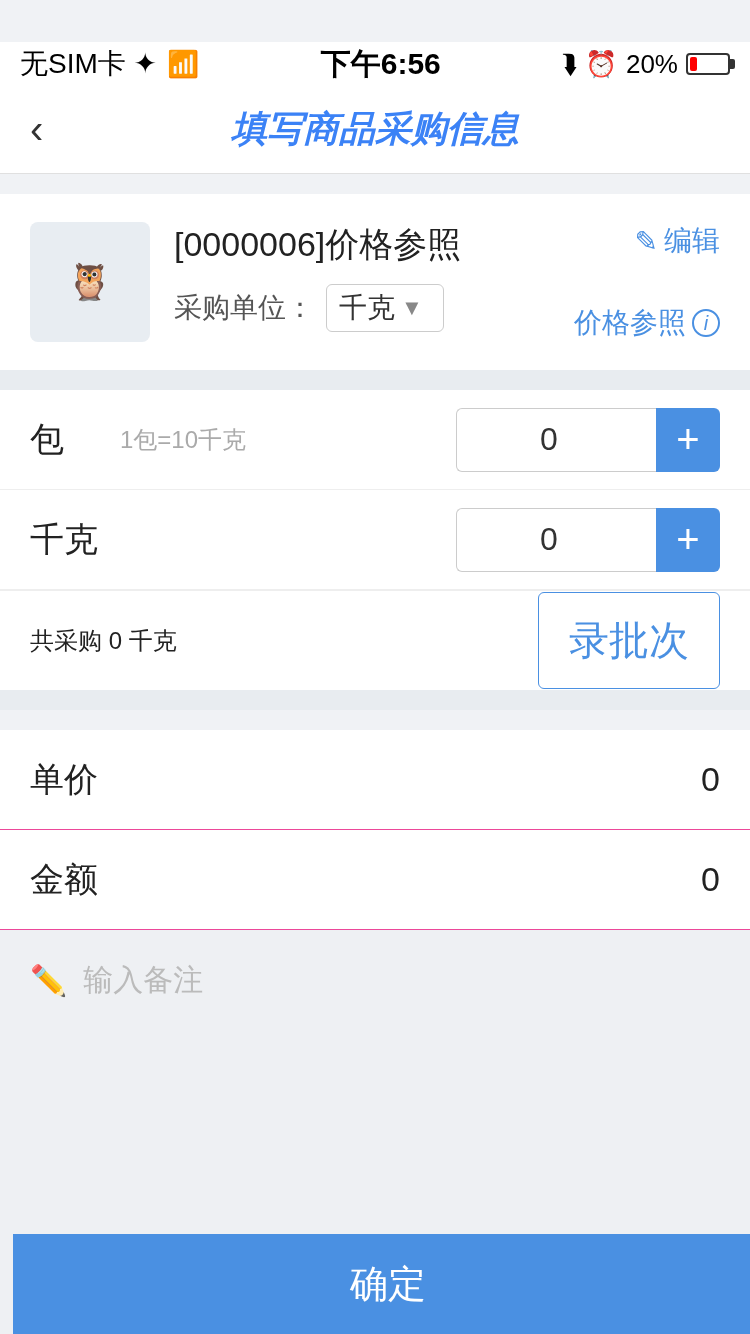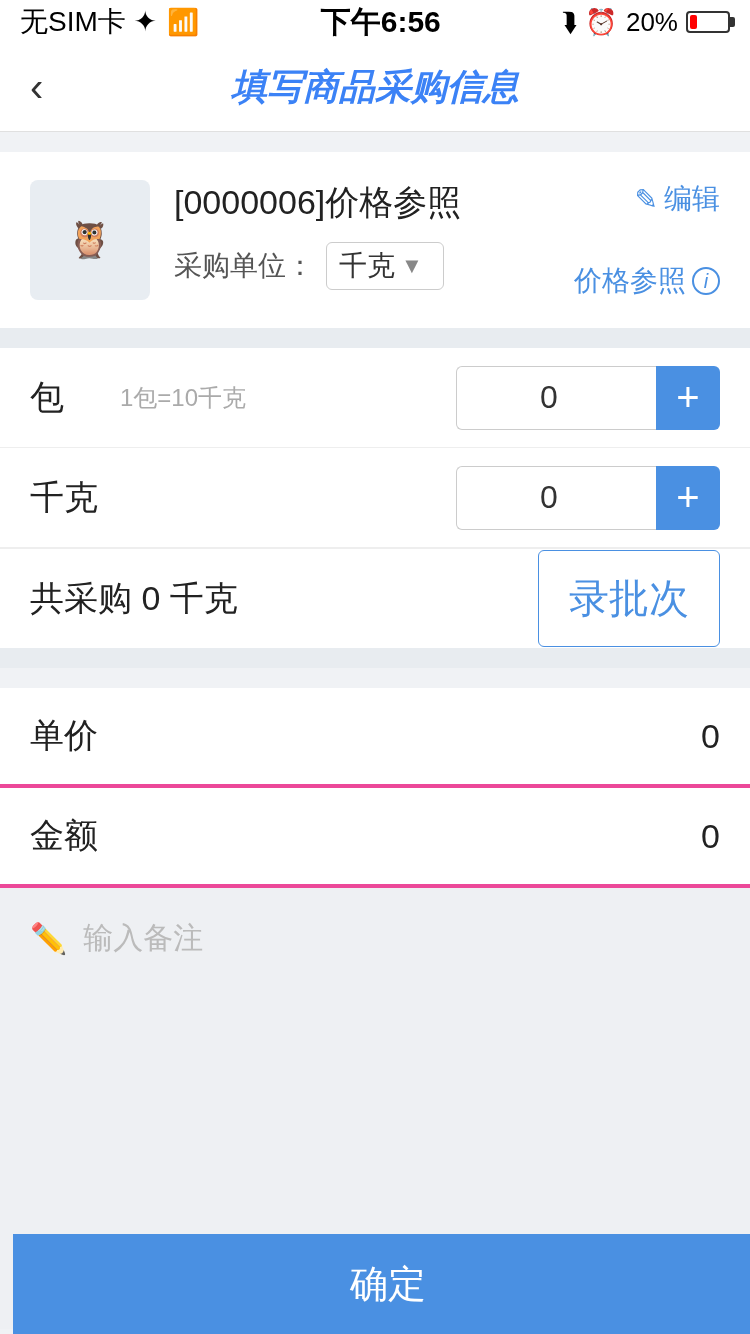--- a/index.html
+++ b/index.html
@@ -17,20 +17,21 @@
       width: 750px;
       height: 44px;
       background: #fff;
       display: flex;
       align-items: center;
       justify-content: space-between;
       padding: 0 20px;
       font-size: 28px;
       font-weight: 500;
       color: #000;
+      margin-top: 42px;
     }
     .status-bar-left { display: flex; align-items: center; gap: 10px; }
     .status-bar-center { font-weight: 600; font-size: 30px; }
     .status-bar-right { display: flex; align-items: center; gap: 8px; font-size: 26px; }
     .battery {
       width: 44px; height: 22px;
       border: 2px solid #333;
       border-radius: 4px;
       position: relative;
       display: inline-flex;
@@ -224,21 +225,21 @@
     
     .summary-row {
       background: #fff;
       display: flex;
       align-items: center;
       padding: 0 30px;
       height: 100px;
       border-top: 1px solid #eee;
     }
     .summary-text {
-      font-size: 34px;
+      font-size: 24px;
       color: #222;
       flex: 1;
     }
     .batch-btn {
       border: 1px solid #4a90e2;
       color: #4a90e2;
       background: #fff;
       font-size: 40px;
       padding: 20px 30px;
       border-radius: 6px;
@@ -248,21 +249,21 @@
     
     .price-section {
       background: #fff;
       margin-top: 20px;
     }
     .price-row {
       display: flex;
       align-items: center;
       padding: 0 30px;
       height: 100px;
-      border-bottom: 4px solid #ec4899;
+      border-bottom: 1px solid #ec4899;
     }
     .price-label {
       font-size: 34px;
       color: #222;
       flex: 1;
     }
     .price-value {
       font-size: 34px;
       color: #222;
     }

